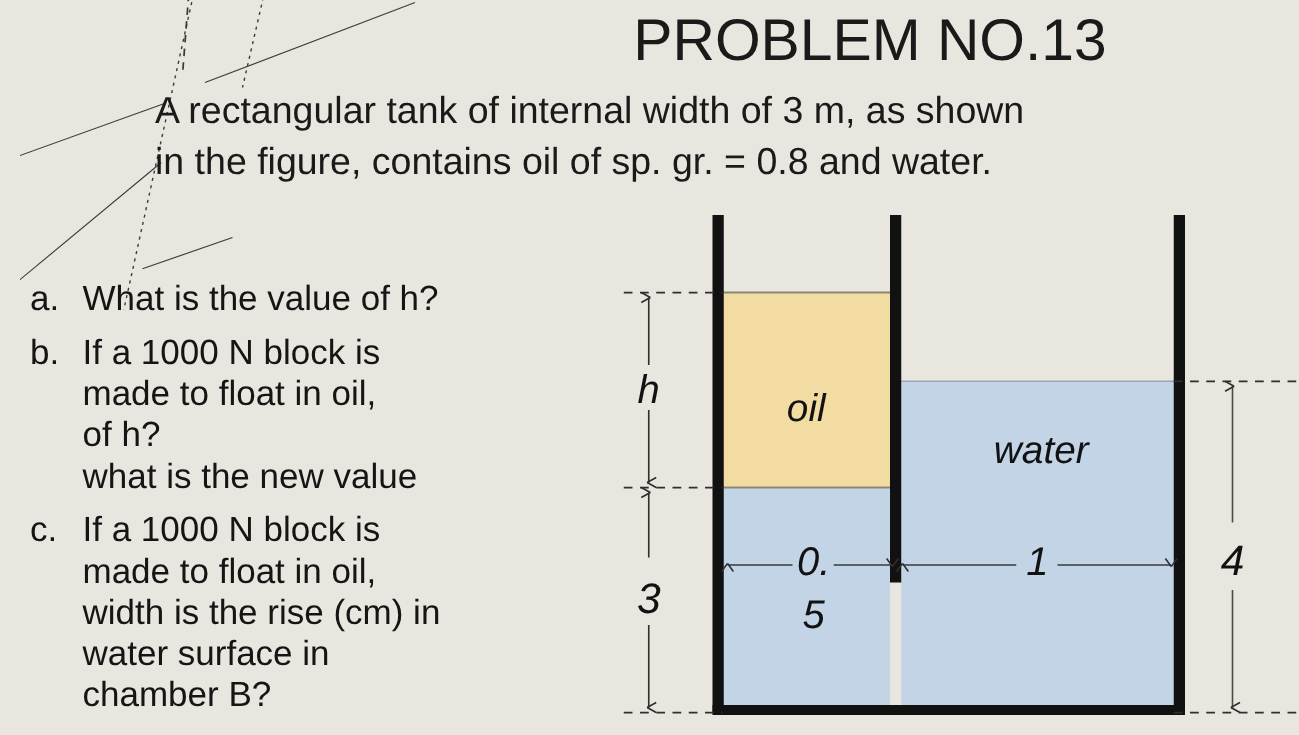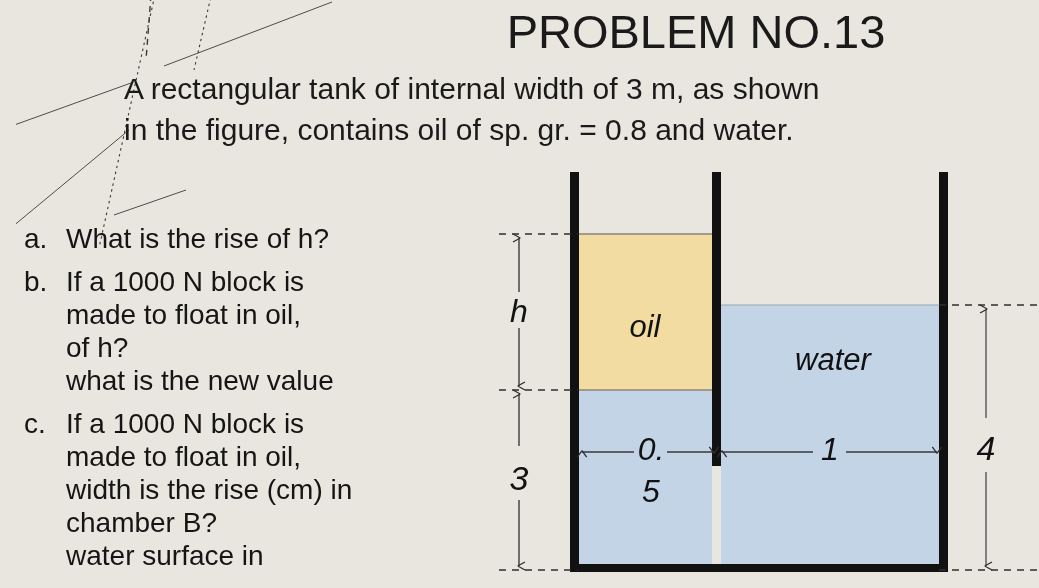--- a/index.html
+++ b/index.html
@@ -115,42 +115,42 @@
   <div id="intro">
     <span class="ln">A rectangular tank of internal width of 3 m, as shown</span>
     <span class="ln">in the figure, contains oil of sp. gr. = 0.8 and water.</span>
   </div>
 
   <div id="qlist">
 
     <div class="qitem">
       <span class="qmark">a.</span>
       <span class="qbody">
-        <span class="ln">What is the rise of h?</span>
+        <span class="ln">What is the value of h?</span>
       </span>
     </div>
 
     <div class="qitem">
       <span class="qmark">b.</span>
       <span class="qbody">
         <span class="ln">If a 1000 N block is</span>
         <span class="ln">made to float in oil,</span>
         <span class="ln">of h?</span>
         <span class="ln">what is the new value</span>
       </span>
     </div>
 
     <div class="qitem">
       <span class="qmark">c.</span>
       <span class="qbody">
         <span class="ln">If a 1000 N block is</span>
         <span class="ln">made to float in oil,</span>
         <span class="ln">width is the rise (cm) in</span>
+        <span class="ln">water surface in</span>
         <span class="ln">chamber B?</span>
-        <span class="ln">water surface in</span>
       </span>
     </div>
 
   </div>
 
   <div id="figure">
     <svg viewBox="0 0 569 428" width="569" height="428">
 
       <defs>
         <marker id="arrUp" markerWidth="10" markerHeight="10" refX="5" refY="1.6" orient="auto" markerUnits="strokeWidth">

